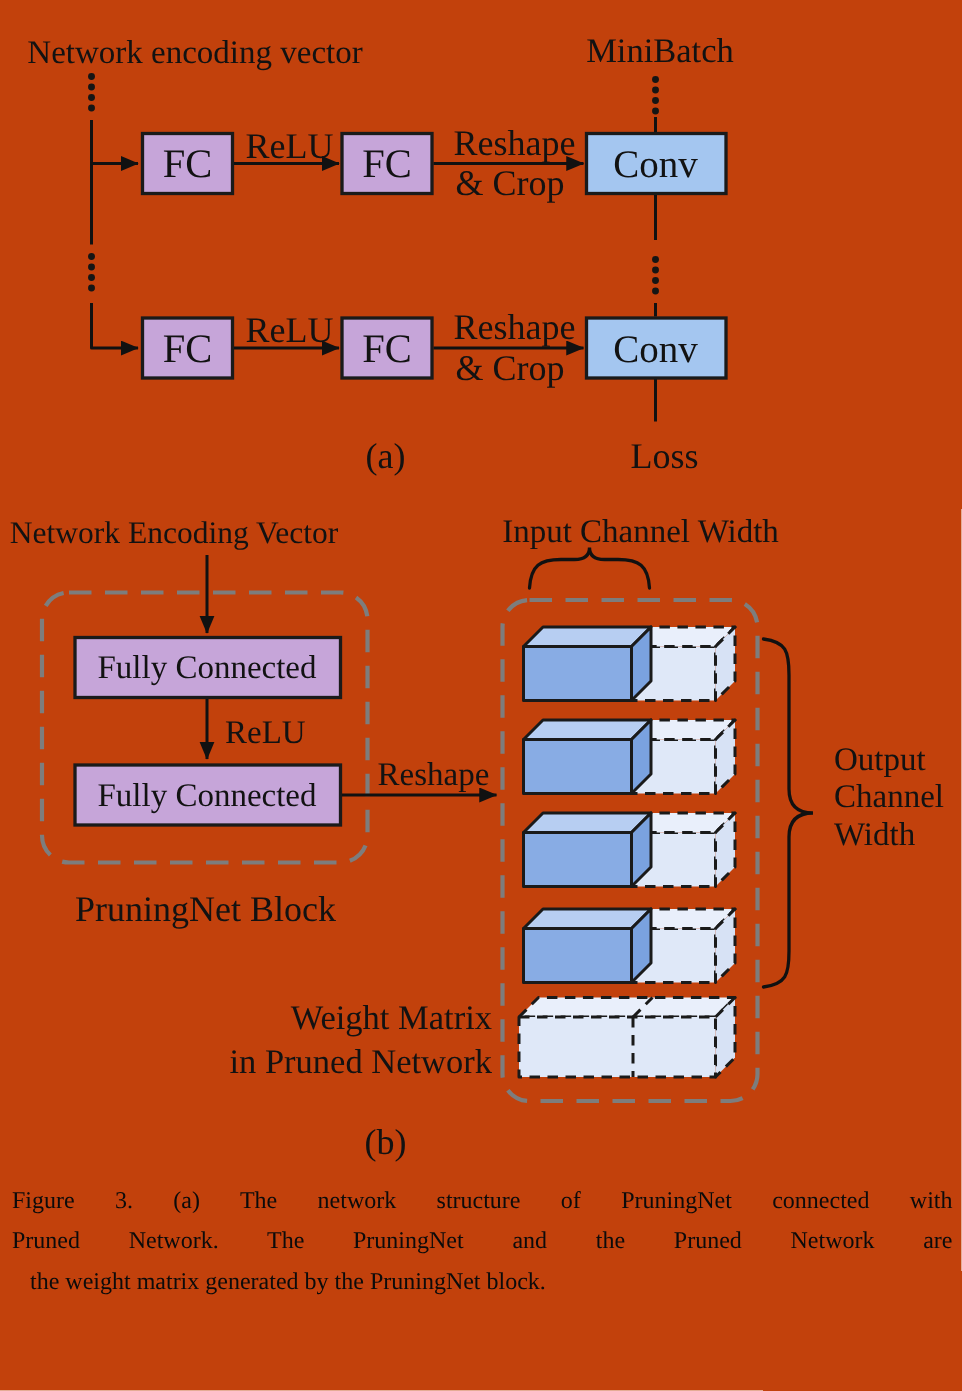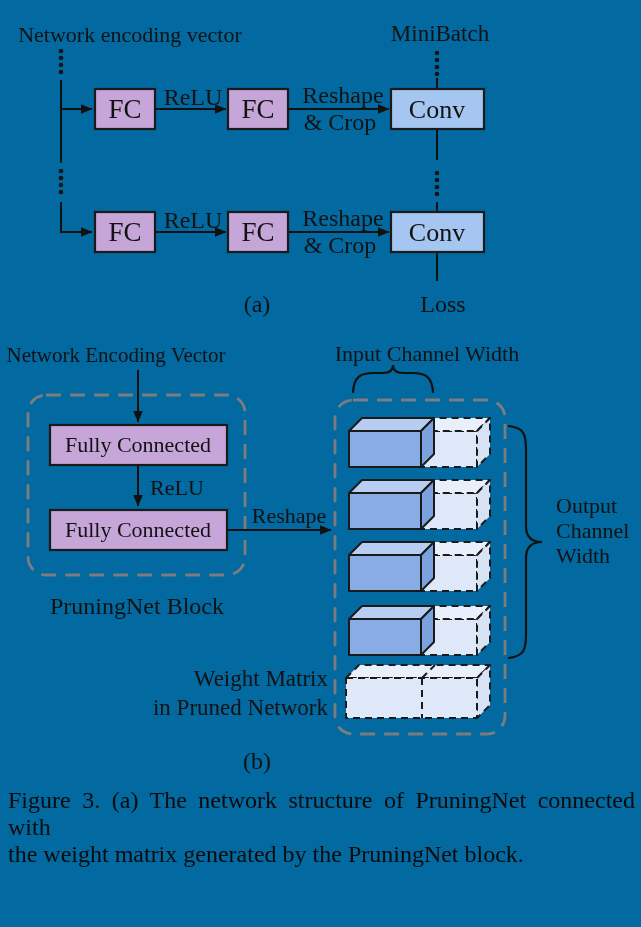--- a/index.html
+++ b/index.html
@@ -1,17 +1,17 @@
 <!DOCTYPE html>
 <html style="--fc-fill: #c6a5d9; --conv-fill: #a4c6f0; --cuboid-front: #88ace4; --cuboid-top: #b7cef2; --cuboid-side: #7aa2df; --ghost-front: #dfe8f8; --ghost-top: #e9effb; --ghost-side: #d7e2f5; --dash-container: #7d7d7d; --line-color: #111111;"><head>
 <meta charset="utf-8">
 <style>
   html,body{margin:0;padding:0;background:#ffffff;}
   .page{
-    position:relative;width:641px;height:927px;background:#0369a1;
+    position:relative;width:641px;height:927px;background:#c2410c;
     font-family:"Liberation Serif","DejaVu Serif",serif;overflow:hidden;
   }
   svg{position:absolute;left:0;display:block;}
   #panelA{top:0;}
   #panelB{top:330px;}
   text{font-family:"Liberation Serif","DejaVu Serif",serif;fill:#121212;}
   .flow{stroke:var(--line-color,#111);stroke-width:2;fill:none;stroke-linejoin:round;}
   .boxline{stroke:#1a1a1a;stroke-width:2.2;}
   .fc-box{fill:var(--fc-fill,#c6a5d9);}
   .conv-box{fill:var(--conv-fill,#a4c6f0);}
@@ -23,24 +23,24 @@
   .solid-front{fill:var(--cuboid-front,#88ace4);stroke:#1a1a1a;stroke-width:2;stroke-linejoin:round;}
   .ghost-front{fill:var(--ghost-front,#dfe8f8);stroke:#1a1a1a;stroke-width:2;stroke-dasharray:7 5;stroke-linejoin:round;}
   .ghost-top{fill:var(--ghost-top,#e9effb);stroke:#1a1a1a;stroke-width:2;stroke-dasharray:7 5;stroke-linejoin:round;}
   .ghost-side{fill:var(--ghost-side,#d7e2f5);stroke:#1a1a1a;stroke-width:2;stroke-dasharray:7 5;stroke-linejoin:round;}
   .ghost-line{fill:none;stroke:#1a1a1a;stroke-width:2;stroke-dasharray:7 5;}
   .fs21{font-size:21px;} .fs22{font-size:22px;} .fs23{font-size:23px;}
   .fs24{font-size:24px;} .fs26{font-size:26px;} .fs27{font-size:27px;}
   .mid{text-anchor:middle;} .enda{text-anchor:end;}
   .caption{
     position:absolute;top:787px;left:8px;width:627px;
-    font-size:24px;line-height:27px;color:#0b0b0b;
+    font-size:16px;line-height:27px;color:#0b0b0b;
   }
   .cap-line{text-align:justify;text-align-last:justify;}
-  .cap-line:last-child{text-align-last:left;}
+  .cap-line:last-child{text-align-last:left;margin-left:12px;}
 </style>
 </head>
 <body>
 
 <div class="page">
 
   <svg id="panelA" width="641" height="330" viewBox="0 0 641 330">
     <defs>
       <marker id="arrowA" markerUnits="userSpaceOnUse" markerWidth="13" markerHeight="11" refX="11.5" refY="5" orient="auto">
         <path d="M0,0 L12,5 L0,10 Z" fill="#111"></path>
@@ -185,16 +185,17 @@
     <g>
       <text class="fs23 enda" x="328" y="686">Weight Matrix</text>
       <text class="fs23 enda" x="328" y="715">in Pruned Network</text>
     </g>
 
     <text class="fs24 mid" x="257" y="769">(b)</text>
   </svg>
 
   <div class="caption">
     <div class="cap-line">Figure 3. (a) The network structure of PruningNet connected with</div>
+    <div class="cap-line">Pruned Network.  The PruningNet and the Pruned Network are</div>
     <div class="cap-line">the weight matrix generated by the PruningNet block.</div>
   </div>
 
 </div>
 
 </body></html>

